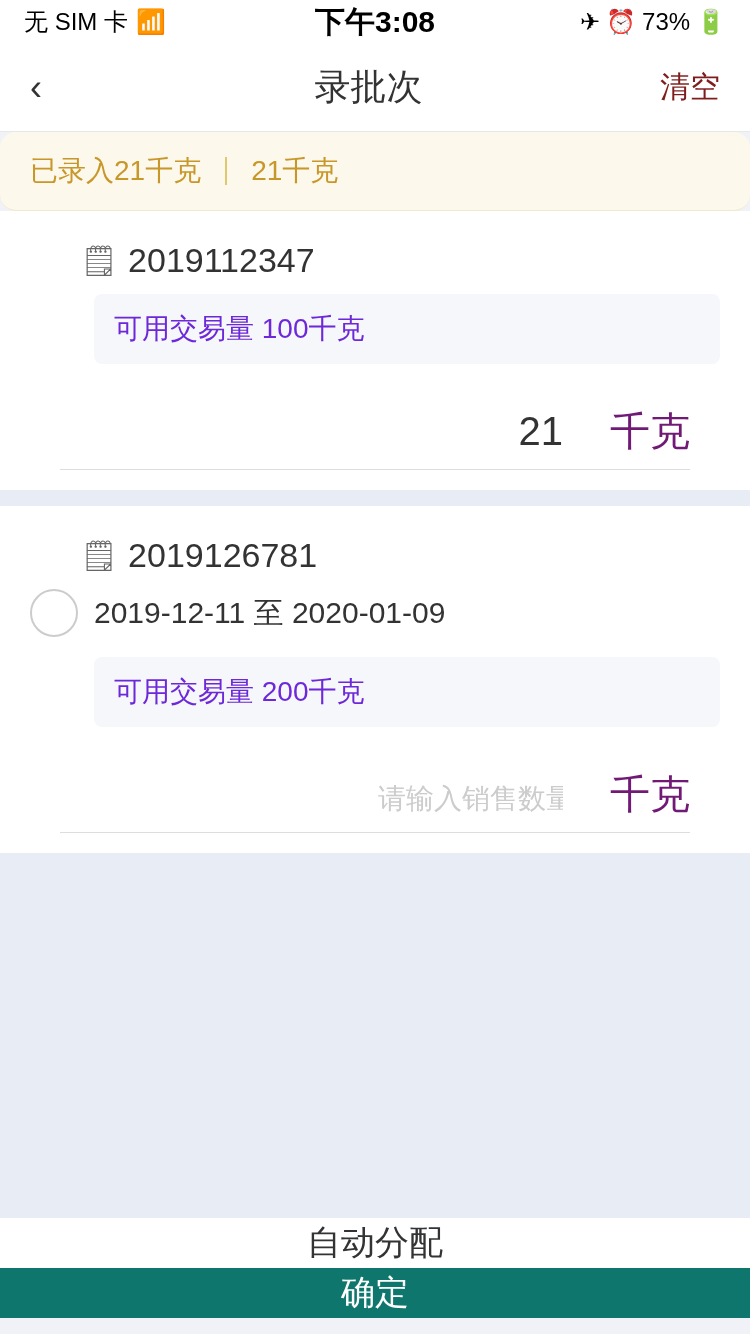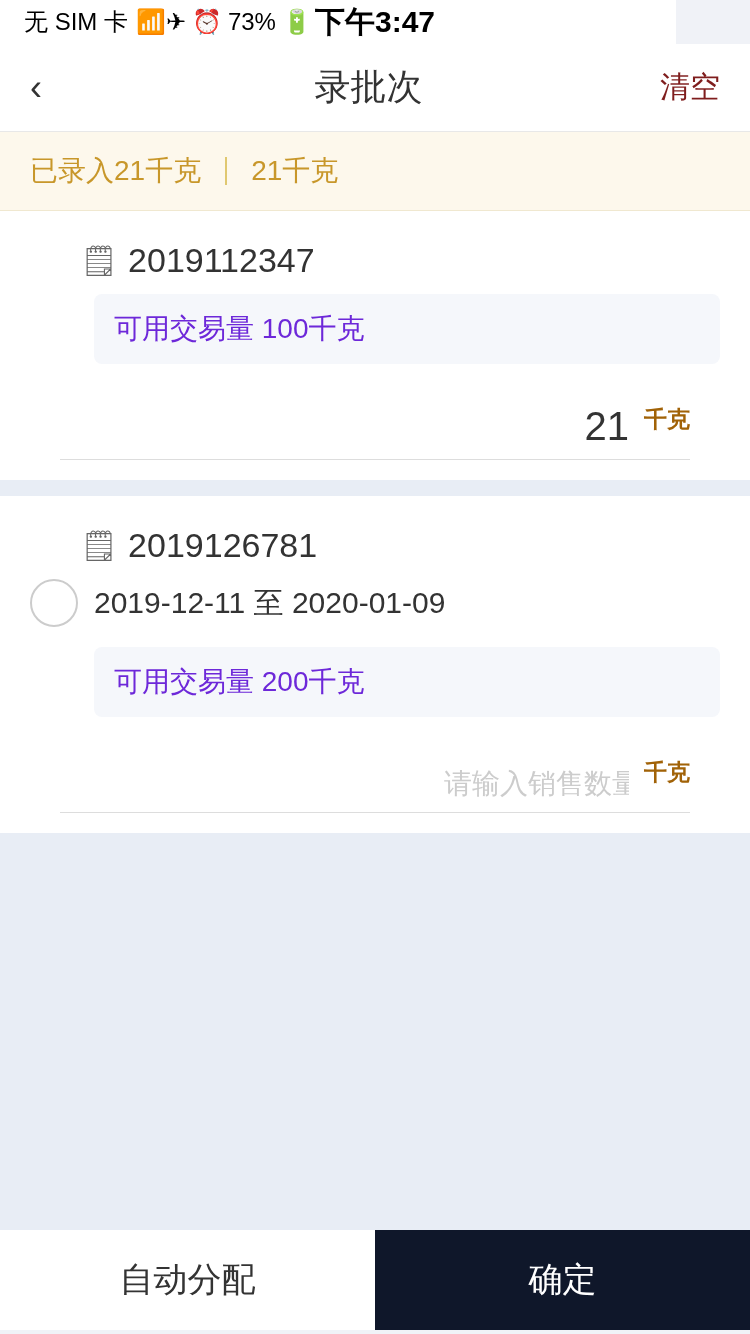--- a/index.html
+++ b/index.html
@@ -8,25 +8,26 @@
       width: 750px;
       min-height: 1334px;
       font-family: -apple-system, "PingFang SC", "Helvetica Neue", sans-serif;
       background: #f0f2f7;
       position: relative;
       overflow: hidden;
     }
 
     
     .status-bar {
-      width: 676px;
+      width: 750px;
       height: 44px;
       background: #fff;
       display: flex;
       align-items: center;
+      justify-content: space-between;
       padding: 10px 24px;
       font-size: 26px;
       font-weight: 500;
     }
     .status-left {
       display: flex;
       align-items: center;
       gap: 8px;
       font-size: 24px;
     }
@@ -76,20 +77,21 @@
     }
 
     
     .summary-banner {
       background: #fdf8ec;
       padding: 20px 30px;
       display: flex;
       align-items: center;
       gap: 24px;
       border-bottom: 1px solid #f0e8d0;
+      border-radius: 16px;
     }
     .summary-item {
       font-size: 28px;
       color: #c8972a;
     }
     .summary-divider {
       width: 2px;
       height: 28px;
       background: #e0c870;
     }
@@ -154,42 +156,42 @@
       background: #f5f7fb;
       border-radius: 8px;
       padding: 16px 20px;
       font-size: 28px;
       color: #6d28d9;
     }
 
     
     .quantity-row {
       display: flex;
+      align-items: center;
       justify-content: flex-end;
       padding: 20px 30px 0 30px;
-      gap: 0;
+      gap: 32px;
     }
     .quantity-input {
       font-size: 40px;
       color: #333;
       font-weight: 400;
       text-align: right;
       border: none;
       outline: none;
       background: transparent;
       width: 200px;
     }
     .quantity-input::placeholder {
       color: #ccc;
       font-size: 28px;
     }
     .quantity-unit {
-      font-size: 23px;
-      color: #a16207;
-      font-weight: bold;
+      font-size: 40px;
+      color: #701a75;
     }
     .quantity-underline {
       height: 1px;
       background: #ddd;
       margin: 10px 30px 20px 30px;
     }
 
     
     .second-batch {
       background: #fff;
@@ -202,37 +204,38 @@
       flex: 1;
       min-height: 400px;
     }
 
     
     .bottom-bar {
       width: 750px;
       height: 100px;
       display: flex;
       position: absolute;
-      bottom: 4px;
+      bottom: 16px;
       left: 0;
+      flex-direction: column;
     }
     .btn-auto {
       flex: 1;
       background: #fff;
       border: none;
       font-size: 34px;
       color: #333;
       cursor: pointer;
       display: flex;
       align-items: center;
       justify-content: center;
     }
     .btn-confirm {
       flex: 1;
-      background: #0f172a;
+      background: #0f766e;
       border: none;
       font-size: 34px;
       color: #fff;
       cursor: pointer;
       display: flex;
       align-items: center;
       justify-content: center;
     }
 
     .content-area {
@@ -242,21 +245,21 @@
     }
   </style>
 </head>
 <body>
 
 <div class="status-bar">
   <div class="status-left">
     <span>无 SIM 卡</span>
     <span>📶</span>
   </div>
-  <div class="status-center">下午3:47</div>
+  <div class="status-center">下午3:08</div>
   <div class="status-right">
     <span>✈</span>
     <span>⏰</span>
     <span>73%</span>
     <span>🔋</span>
   </div>
 </div>
 
 <div class="nav-bar">
   <div class="nav-back">‹</div>

